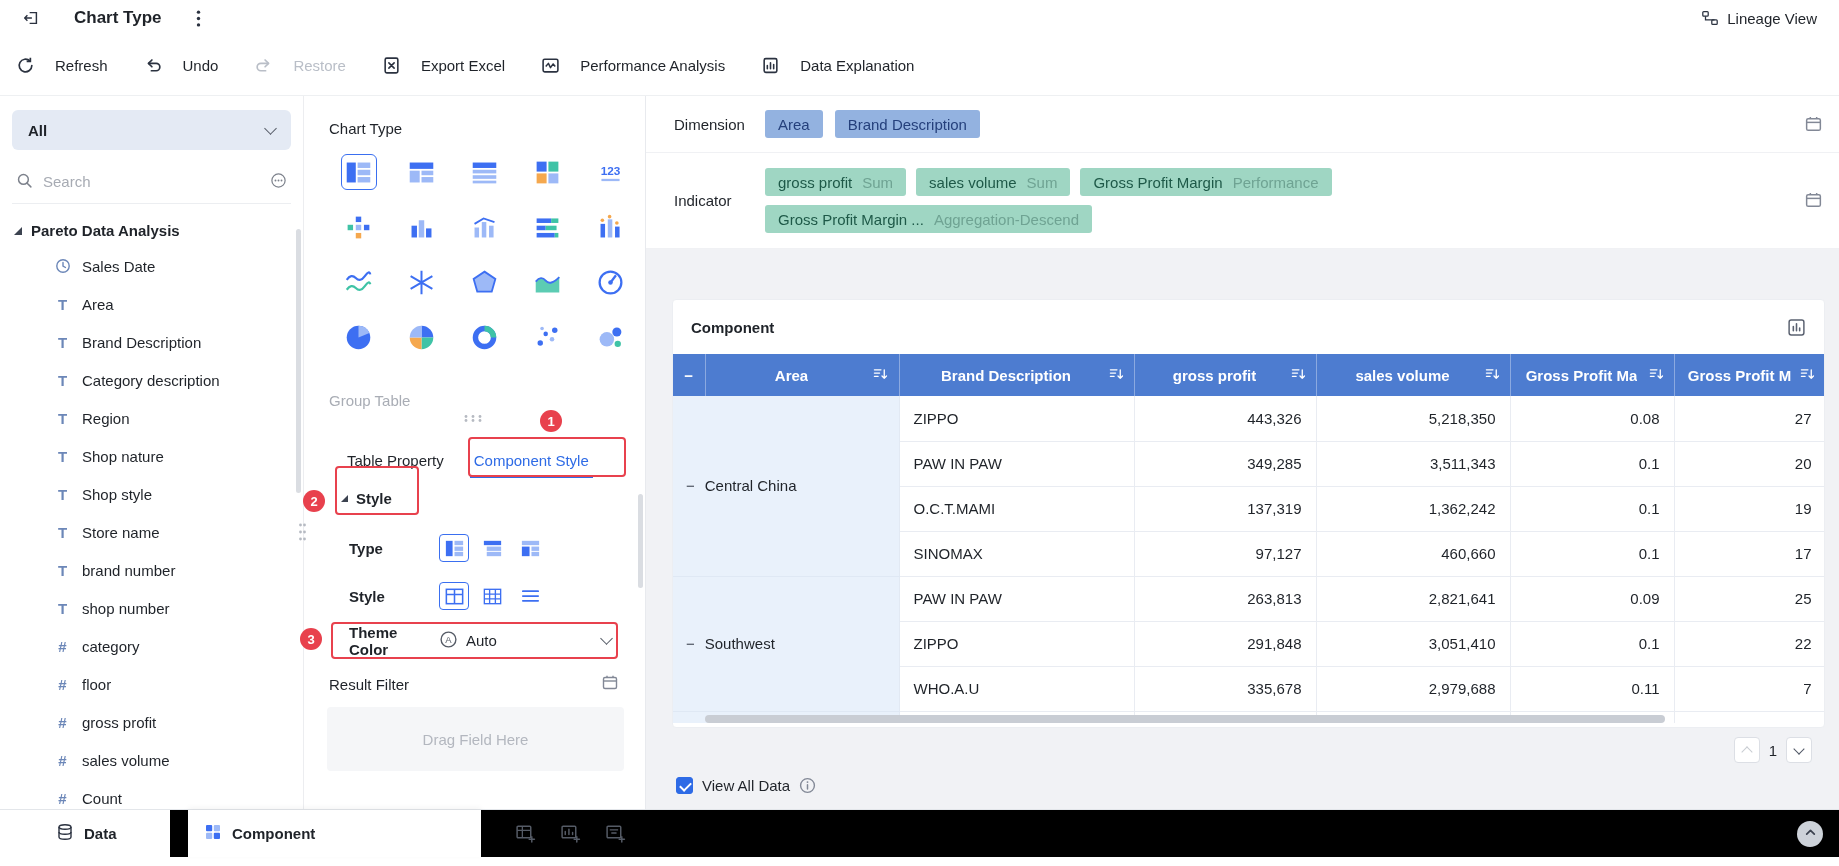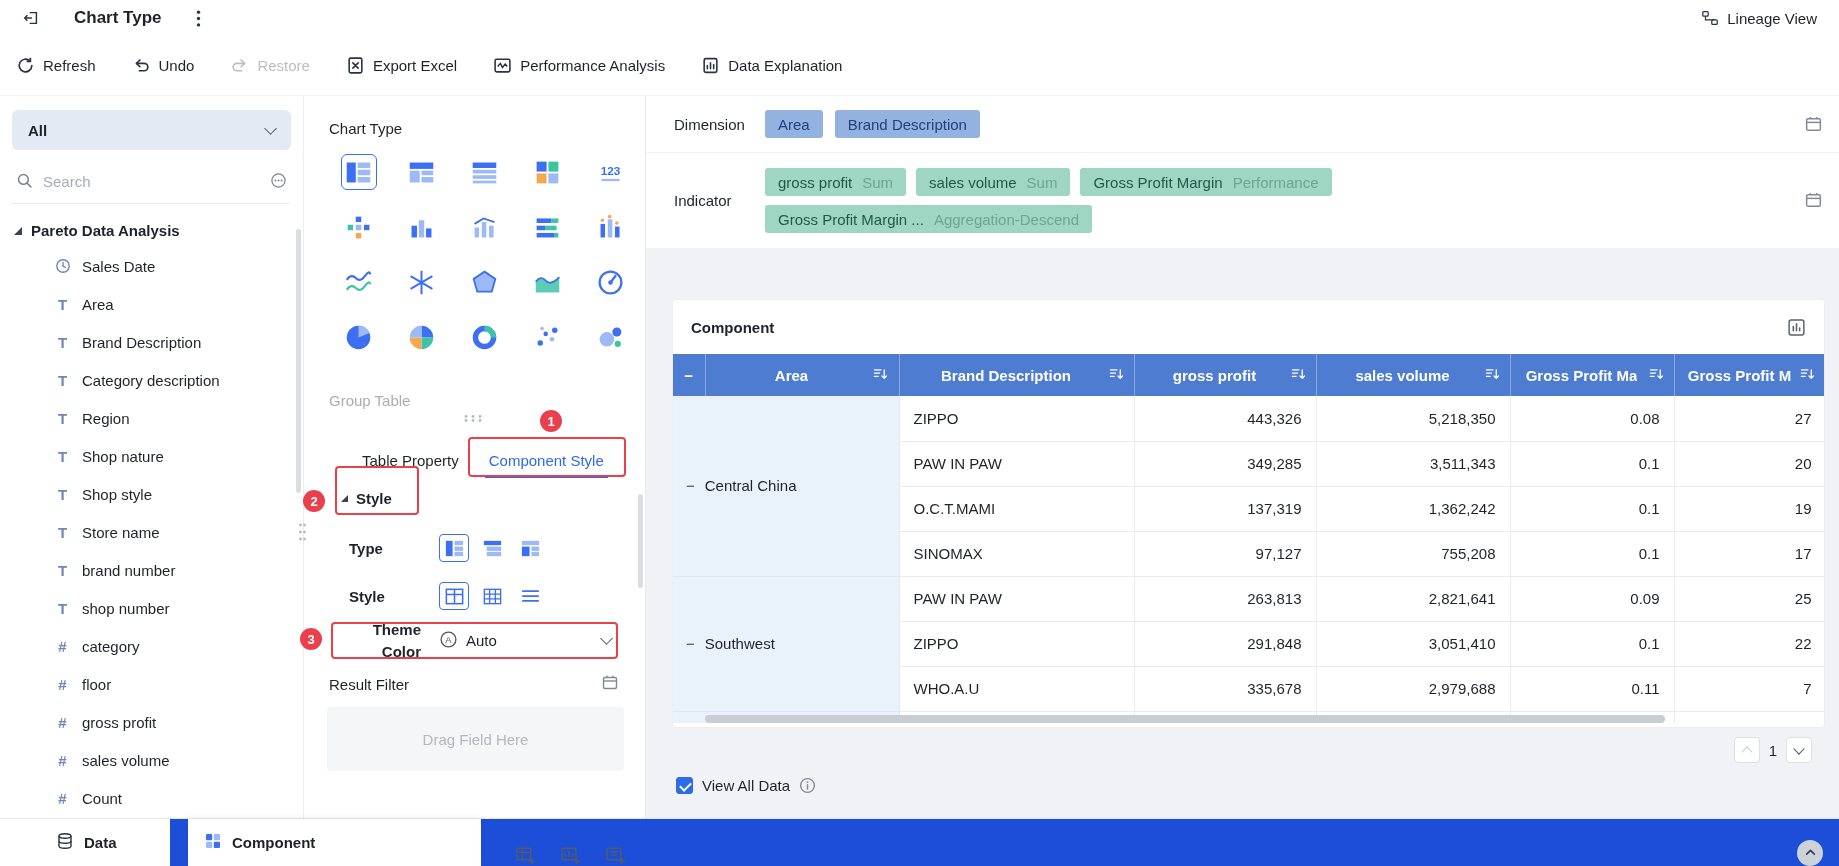--- a/index.html
+++ b/index.html
@@ -12,21 +12,21 @@
             display:flex; align-items:center; justify-content:space-between; padding:0 22px; }
   .h-left { display:flex; align-items:center; gap:34px; }
   .h-title { font-size:17px; font-weight:bold; }
   .h-right { display:flex; align-items:center; gap:8px; font-size:15px; }
   .icon16 svg { width:18px; height:18px; display:block; }
   .kebab svg { width:5px; height:17px; display:block; }
 
   
   .toolbar { position:absolute; left:0; top:36px; width:1839px; height:60px; background:#fff;
              border-bottom:1px solid #eef0f2; display:flex; align-items:center; gap:36px; padding:0 16px; }
-  .tb-item { display:flex; align-items:center; gap:8px; cursor:pointer; }
+  .tb-item { display:flex; align-items:center; gap:20px; cursor:pointer; }
   .tb-item.disabled { color:#b9bec7; }
   .tb-ico svg { width:19px; height:19px; display:block; }
 
   
   .sidebar { position:absolute; left:0; top:96px; width:304px; height:722px; background:#fff;
              border-right:1px solid #ecedf0; overflow:hidden; }
   .all-dd { margin:14px 12px 0; height:40px; background:#e4eaf4; border-radius:6px; display:flex;
             align-items:center; justify-content:space-between; padding:0 16px; font-weight:bold; cursor:pointer; }
   .search-row { margin:10px 12px 0; height:44px; border-bottom:1px solid #eceef1;
                 display:flex; align-items:center; gap:10px; padding:0 4px; }
@@ -52,35 +52,35 @@
   .ct-label { position:absolute; left:24px; top:24px; }
   .chart-grid { position:absolute; left:22px; top:58px; display:grid; grid-template-columns:repeat(5,63px);
                 grid-auto-rows:36px; row-gap:19px; justify-items:center; }
   .cicon { width:36px; height:36px; display:flex; align-items:center; justify-content:center;
            border:1.5px solid transparent; border-radius:6px; cursor:pointer; }
   .cicon svg { width:29px; height:29px; display:block; }
   .cicon.selected { border-color:#3a6ff0; background:#fff; }
   .group-label { position:absolute; left:24px; top:296px; color:#a9adb5; }
   .drag-dots { position:absolute; left:158px; top:318px; }
   .drag-dots svg { width:20px; height:9px; display:block; }
-  .tabs { position:absolute; left:0; top:346px; height:36px; display:flex; gap:30px; padding-left:57px; align-items:center; }
+  .tabs { position:absolute; left:0; top:346px; height:36px; display:flex; gap:30px; padding-left:42px; align-items:center; }
   .tab { cursor:pointer; position:relative; height:36px; display:flex; align-items:center; }
   .tab.active { color:#2e6be6; }
   .tab.active::after { content:''; position:absolute; left:-4px; right:-4px; bottom:0; height:2px; background:#2e6be6; }
   .style-head { position:absolute; left:36px; top:394px; display:flex; align-items:center; gap:8px; font-weight:bold; cursor:pointer; }
   .prop-row { position:absolute; left:44px; display:flex; align-items:center; }
   .prop-label { width:90px; font-weight:bold; }
   .mini { width:30px; height:28px; display:flex; align-items:center; justify-content:center;
           border:1.5px solid transparent; border-radius:4px; margin-right:8px; cursor:pointer; }
   .mini svg { width:23px; height:23px; display:block; }
   .mini.sel { border-color:#3a6ff0; }
   .row-type { top:438px; }
   .row-style { top:486px; }
   .theme-row { position:absolute; left:44px; top:527px; width:262px; height:35px; display:flex; align-items:center; cursor:pointer; }
-  .theme-label { width:72px; font-weight:bold; line-height:22px;text-align:right; }
+  .theme-label { width:72px; font-weight:bold; line-height:17px; }
   .theme-auto { display:flex; align-items:center; gap:8px; margin-left:18px; flex:1; }
   .theme-auto svg { width:19px; height:19px; }
   .caret { width:9px; height:9px; border-right:1.8px solid #555b66; border-bottom:1.8px solid #555b66;
            transform:rotate(45deg); display:inline-block; margin-top:-4px; }
   .rf-row { position:absolute; left:24px; right:26px; top:578px; display:flex; align-items:center; justify-content:space-between; }
   .rf-row svg { width:18px; height:18px; }
   .drag-zone { position:absolute; left:22px; top:611px; width:297px; height:64px; background:#f5f6f8;
                border-radius:4px; display:flex; align-items:center; justify-content:center; color:#b3b7bf; }
   .mid-scroll { position:absolute; right:2px; top:398px; width:5px; height:94px; background:#dadde2; border-radius:3px; }
 
@@ -130,22 +130,22 @@
   .pagination { position:absolute; top:641px; right:27px; display:flex; align-items:center; gap:9px; }
   .pg-btn { width:26px; height:26px; border:1px solid #dcdfe5; border-radius:4px; background:#fff;
             display:flex; align-items:center; justify-content:center; cursor:pointer; }
   .pg-car { width:8px; height:8px; border-right:1.8px solid #515866; border-bottom:1.8px solid #515866; display:inline-block; }
   .pg-up .pg-car { transform:rotate(-135deg); margin-top:4px; border-color:#c8ccd2; }
   .pg-down .pg-car { transform:rotate(45deg); margin-top:-3px; }
   .view-all { position:absolute; top:681px; left:30px; display:flex; align-items:center; gap:9px; }
   .view-all svg { width:17px; height:17px; display:block; }
 
   
-  .bottombar { position:absolute; left:0; bottom:0; width:1839px; height:48px; background:#1d4ed8;
-               border-top:1px solid #e3e6ea; display:flex; align-items:flex-end; }
+  .bottombar { position:absolute; left:0; bottom:9px; width:1839px; height:48px; background:#000000;
+               border-top:1px solid #e3e6ea; display:flex; align-items:center; }
   .data-zone { width:170px; height:100%; background:#fff; display:flex; align-items:center; gap:10px;
                padding-left:56px; font-weight:bold; cursor:pointer; }
   .data-zone svg { width:18px; height:18px; }
   .comp-tab { margin-left:18px; width:293px; height:47px; background:#fff; display:flex; align-items:center;
               gap:10px; padding-left:16px; font-weight:bold; box-shadow:0 -2px 6px rgba(0,0,0,.05); cursor:pointer; }
   .comp-tab svg { width:18px; height:18px; }
   .bb-icons { margin-left:34px; display:flex; gap:24px; align-items:center; }
   .bb-icons svg { width:21px; height:21px; display:block; cursor:pointer; }
   .collapse-circle { margin-left:auto; margin-right:16px; width:26px; height:26px; border-radius:50%;
                      background:#cdd2d9; display:flex; align-items:center; justify-content:center; cursor:pointer; }
@@ -773,21 +773,21 @@
             <tr>
               <td class="cell">O.C.T.MAMI</td>
               <td class="cell right">137,319</td>
               <td class="cell right">1,362,242</td>
               <td class="cell right">0.1</td>
               <td class="cell right">19</td>
             </tr>
             <tr>
               <td class="cell">SINOMAX</td>
               <td class="cell right">97,127</td>
-              <td class="cell right">755,208</td>
+              <td class="cell right">460,660</td>
               <td class="cell right">0.1</td>
               <td class="cell right">17</td>
             </tr>
             <tr>
               <td class="area-cell" colspan="2" rowspan="3"><span class="g-minus">−</span><span>Southwest</span></td>
               <td class="cell">PAW IN PAW</td>
               <td class="cell right">263,813</td>
               <td class="cell right">2,821,641</td>
               <td class="cell right">0.09</td>
               <td class="cell right">25</td>

